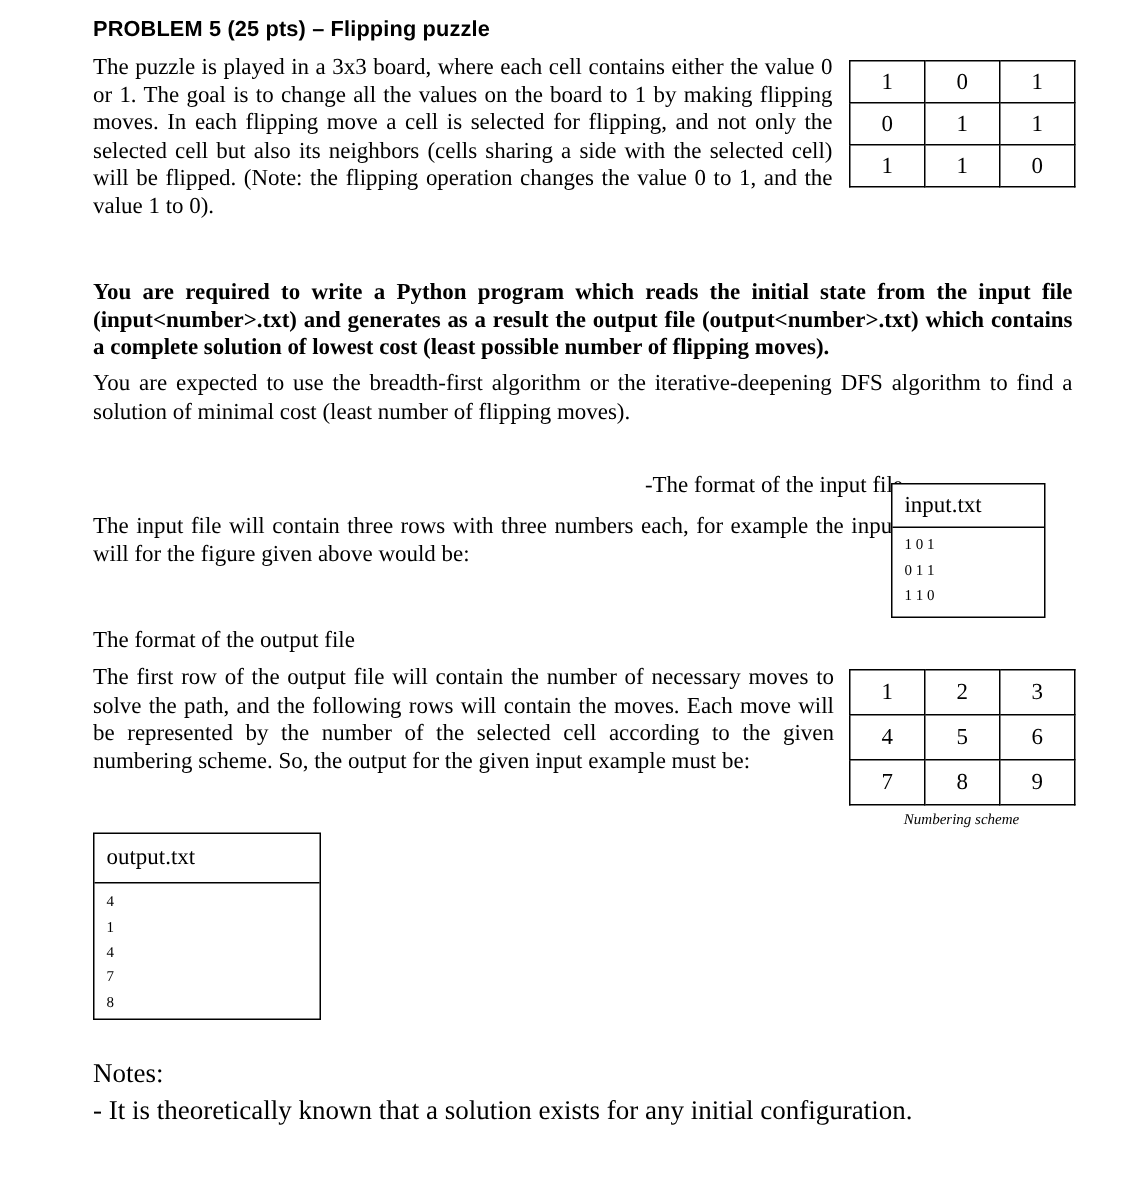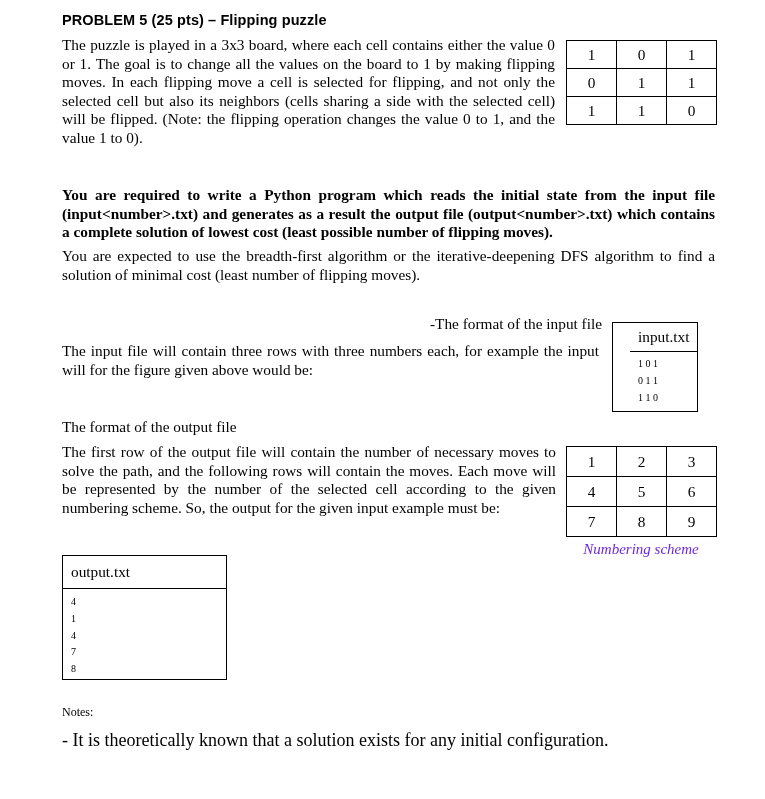--- a/index.html
+++ b/index.html
@@ -96,21 +96,21 @@
     display: inline-block;
     width: 30px;
     padding-left: 30px;
   }
 
   
   .notes-title {
     position: absolute;
     left: 62px;
     top: 705px;
-    font-size: 12px;
+    font-size: 18px;
   }
   .note-item {
     position: absolute;
     left: 62px;
     font-size: 18px;
     line-height: 18.6px;
     white-space: nowrap;
   }
   .note-1 { top: 731px; }
   .note-2 { top: 758px; }
@@ -146,22 +146,22 @@
     height: 29px;
   }
 
   .caption {
     position: absolute;
     left: 566px;
     top: 541px;
     width: 150px;
     text-align: center;
     font-style: italic;
-    font-size: 15px;
-    color: #6d28d9;
+    font-size: 10px;
+    color: #000000;
     font-family: "Liberation Serif", "DejaVu Serif", serif;
   }
 
   
   .file-box {
     position: absolute;
     border: 1px solid #000000;
     background: #ffffff;
     box-sizing: border-box;
   }
@@ -174,30 +174,29 @@
   .file-box .fb-body {
     font-size: 10px;
     padding: 4px 8px 5px 8px;
     line-height: 16.8px;
   }
   .file-box .fb-line {
     white-space: pre;
   }
 
   .input-box {
-    left: 612px;
+    left: 594px;
     top: 322px;
-    width: 86px;
-    padding-left: 17px;
+    width: 103px;
   }
 
   .output-box {
     left: 62px;
     top: 555px;
-    width: 165px;
+    width: 152px;
     height: 125px;
   }
   .output-box .fb-header {
     padding: 7px 8px 8px 8px;
   }
   .output-box .fb-body {
     padding: 5px 8px 0 8px;
   }
 </style>
 </head>

